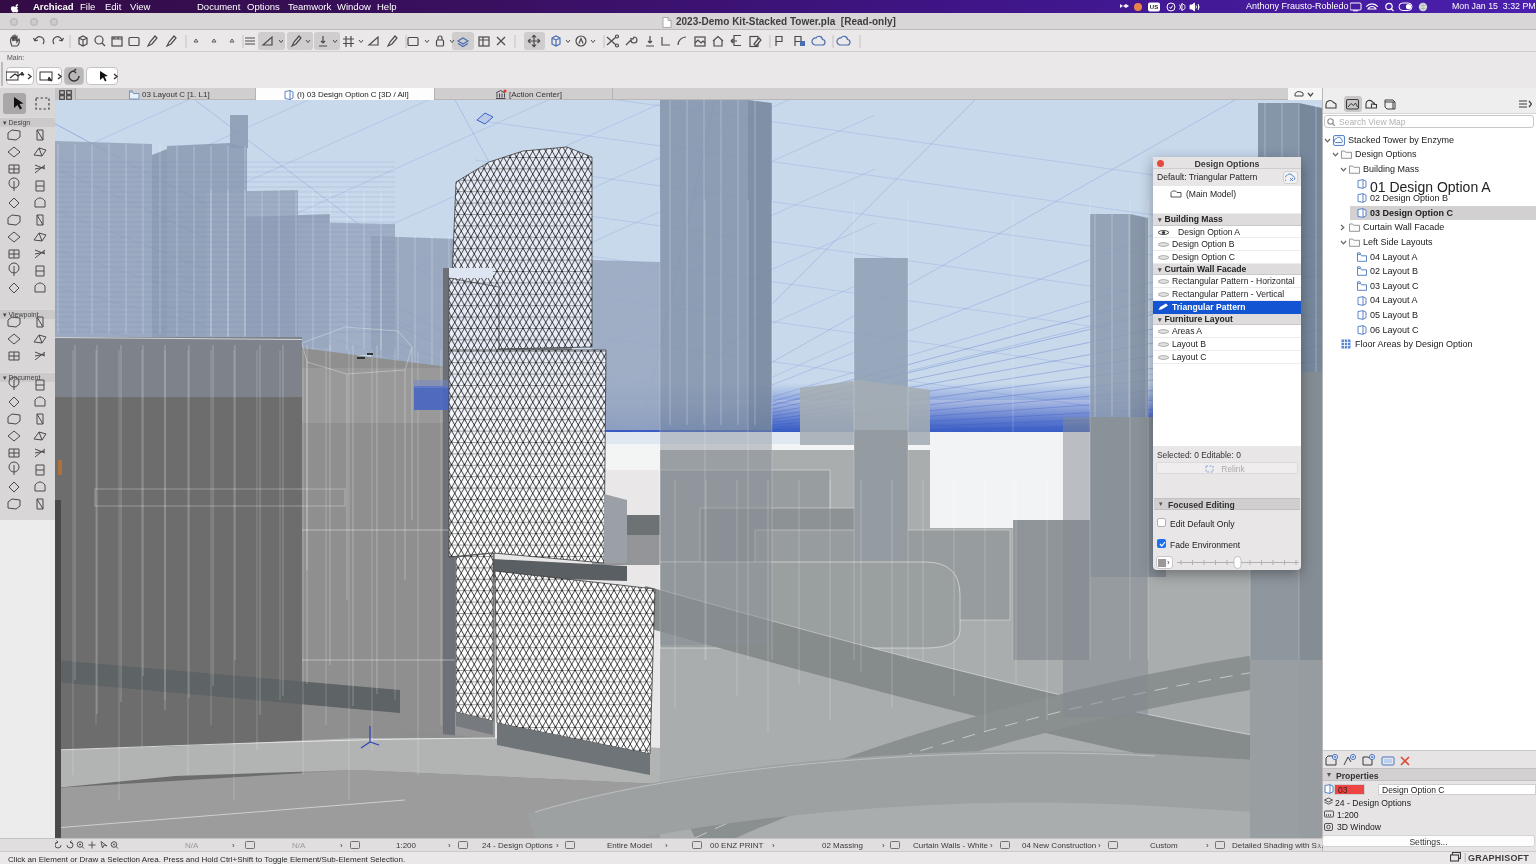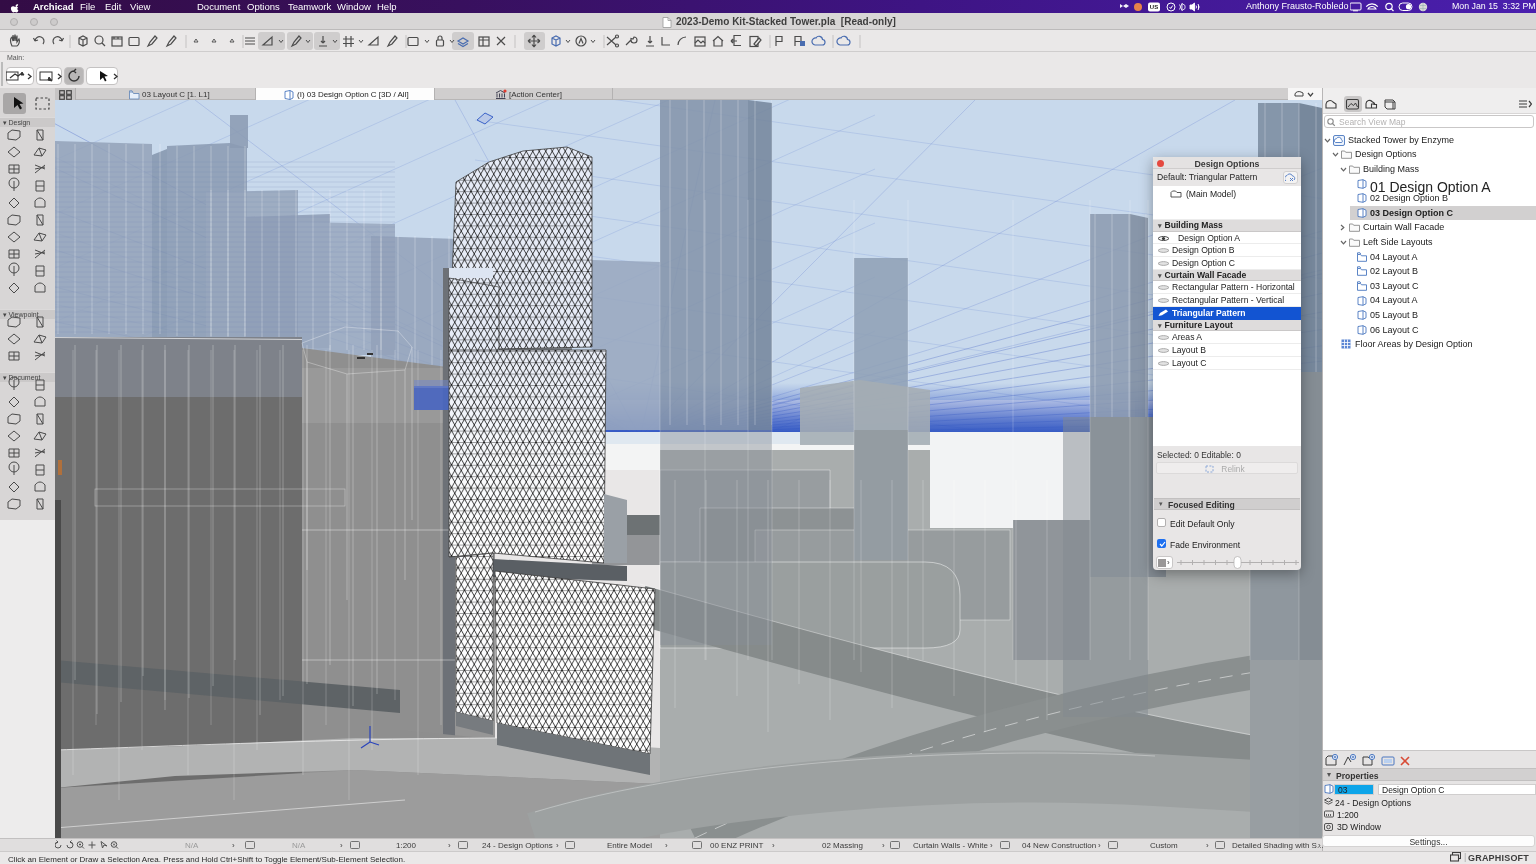--- a/index.html
+++ b/index.html
@@ -636,21 +636,21 @@
       <rect x="59" y="5" width="8" height="4" fill="#b9d0f0" stroke="none"></rect>
       <path d="M76,3 l8,8 M84,3 l-8,8" stroke="#d84b35" stroke-width="1.6"></path>
     </g>
   </svg>
 <div class="abs" style="left:1323px;top:768px;width:213px;height:13px;background:#d2d0d0;border-top:1px solid #c2c0c0;border-bottom:1px solid #c2c0c0"></div>
 <div class="abs" style="left:1327px;top:770px;font-size:8px;color:#555">▾</div>
 <div class="abs" style="left:1336px;top:770.5px;font-size:8.6px;font-weight:bold;color:#333">Properties</div>
 <svg class="abs" style="left:1324px;top:783.5px" width="10" height="10" viewBox="0 0 10 10">
     <path d="M1,1.5 L6,0.7 V9.3 L1,8.5 Z M6,0.7 L9,2.2 V7.8 L6,9.3" fill="#fff" stroke="#4a77c0" stroke-width="0.9"></path>
   </svg>
-<div class="abs" style="left:1334px;top:783.5px;width:40px;height:11px;background:#0ea5e9;border:1px solid #d0cece;font-size:8.5px;color:#222;padding-left:3px;line-height:11px">03</div>
+<div class="abs" style="left:1334px;top:783.5px;width:31px;height:11px;background:#ef4444;border:1px solid #d0cece;font-size:8.5px;color:#222;padding-left:3px;line-height:11px">03</div>
 <div class="abs" style="left:1378px;top:783.5px;width:158px;height:11px;background:#fff;border:1px solid #d0cece;font-size:8.5px;color:#222;padding-left:3px;line-height:11px">Design Option C</div>
 <svg class="abs" style="left:1324px;top:797px" width="9" height="9" viewBox="0 0 9 9">
     <path d="M0.5,3 L4.5,1 L8.5,3 L4.5,5 Z M0.5,5.2 L4.5,7.2 L8.5,5.2" fill="none" stroke="#444" stroke-width="0.9"></path>
   </svg>
 <div class="abs" style="left:1335px;top:797.5px;font-size:8.6px;color:#222">24 - Design Options</div>
 <svg class="abs" style="left:1324px;top:810px" width="10" height="8" viewBox="0 0 10 8">
     <rect x="0.5" y="1" width="9" height="6" rx="1" fill="none" stroke="#444" stroke-width="0.9"></rect>
     <path d="M2.5,4 v2 M4.5,4 v2 M6.5,4 v2" stroke="#444" stroke-width="0.8"></path>
   </svg>
 <div class="abs" style="left:1337px;top:809.5px;font-size:8.6px;color:#222">1:200</div>
@@ -734,21 +734,21 @@
 <div class="abs" style="left:1153px;top:157px;width:148px;height:12px;background:#e4e2e2;border-bottom:1px solid #cfcdcd;border-radius:3px 3px 0 0"></div>
 <div class="abs" style="left:1157px;top:159.5px;width:7px;height:7px;border-radius:50%;background:#e5493f"></div>
 <div class="abs" style="left:1153px;top:158.5px;width:148px;text-align:center;font-size:8.8px;font-weight:bold;color:#3a3a3a">Design Options</div>
 <div class="abs" style="left:1157px;top:172px;font-size:8.6px;color:#222">Default: Triangular Pattern</div>
 <div class="abs" style="left:1283px;top:171px;width:15px;height:13px;background:#f4f3f3;border:1px solid #d2d0d0;border-radius:3px"></div>
 <svg class="abs" style="left:1285px;top:173px" width="11" height="10" viewBox="0 0 11 10">
     <path d="M1,8 a3,3 0 0 1 1,-5.5 a3,3 0 0 1 5.5,0.5 a2.3,2.3 0 0 1 1.5,4" fill="none" stroke="#5a82c8" stroke-width="1"></path>
     <path d="M5,5 l3,3 M8,5 l-3,3" stroke="#5a82c8" stroke-width="1"></path>
   </svg>
 <div class="abs" style="left:1153px;top:186px;width:148px;height:260px;background:#fff;font-size:8.6px;color:#222">
-    <div class="prow" style="height:34px;line-height:16px"><svg style="position:absolute;left:17px;top:4px" width="12" height="8" viewBox="0 0 12 8">
+    <div class="prow" style="height:28px;line-height:16px"><svg style="position:absolute;left:17px;top:4px" width="12" height="8" viewBox="0 0 12 8">
         <path d="M1,7 V2.5 l1.5,-1.5 h3 l1.5,1.5 h4 v4.5z" fill="none" stroke="#444" stroke-width="0.9"></path>
       </svg><span style="margin-left:33px">(Main Model)</span></div>
     <div class="phdr"><span style="margin-left:5px;color:#555;font-size:7px">▾</span><span style="margin-left:3px">Building Mass</span></div>
     <div class="prow"><svg style="position:absolute;left:4px;top:3px" width="13" height="7" viewBox="0 0 13 7">
         <path d="M1,3.5 C3,0.8 10,0.8 12,3.5 C10,6.2 3,6.2 1,3.5z" fill="#fff" stroke="#333" stroke-width="0.9"></path>
         <circle cx="6.5" cy="3.5" r="1.6" fill="#333"></circle>
       </svg><span style="margin-left:25px">Design Option A</span></div>
     <div class="prow"><svg style="position:absolute;left:4px;top:3px" width="13" height="7" viewBox="0 0 13 7">
         <path d="M1,3.5 C3,1 10,1 12,3.5 C10,6 3,6 1,3.5z" fill="#e2e2e2" stroke="#a2a2a2" stroke-width="0.9"></path>
       </svg><span style="margin-left:19px">Design Option B</span></div>

